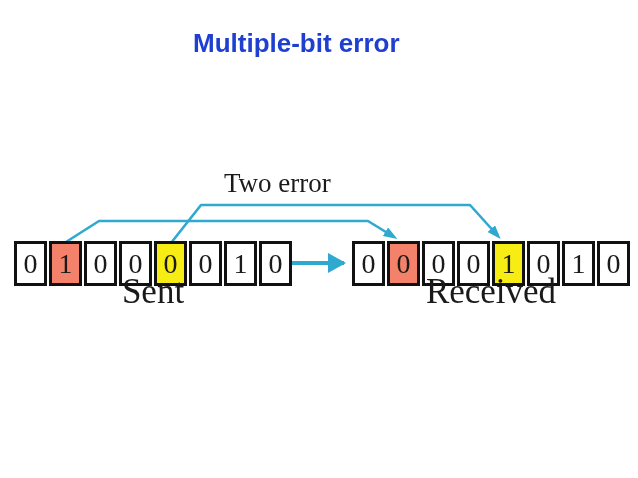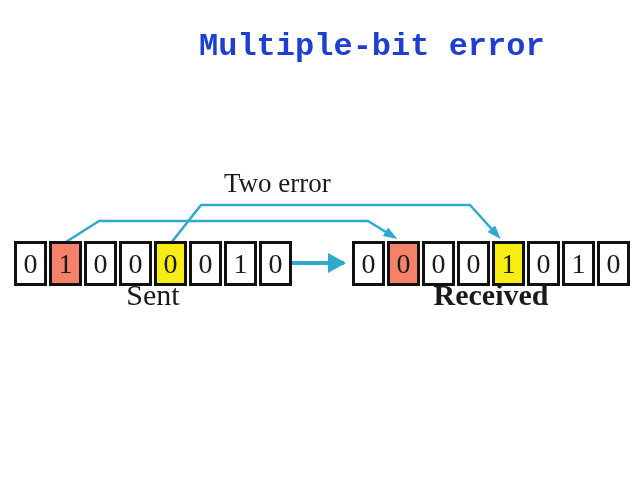--- a/index.html
+++ b/index.html
@@ -15,24 +15,24 @@
     position: relative;
     width: 638px;
     height: 478px;
     background: #ffffff;
     overflow: hidden;
     font-family: "Liberation Serif", serif;
     color: var(--text);
   }
   .slide-title {
     position: absolute;
-    left: 199px;
+    left: 193px;
     top: 28px;
-    font-family: Liberation Mono, monospace;
-    font-size: 32px;
+    font-family: Liberation Sans, sans-serif;
+    font-size: 26px;
     font-weight: 700;
     color: var(--title-text);
     white-space: nowrap;
   }
   .annotation {
     position: absolute;
     left: 224px;
     top: 168px;
     font-size: 27px;
     color: var(--text);
@@ -56,28 +56,28 @@
     align-items: center;
     justify-content: center;
     font-size: 28px;
     line-height: 1;
     color: var(--text);
   }
   .cell.hl-salmon { background: var(--error-cell-1); }
   .cell.hl-yellow { background: var(--error-cell-2); }
   .reg-label {
     position: absolute;
-    top: 278px;
+    top: 272px;
     width: 278px;
     text-align: center;
-    font-size: 30px;
+    font-size: 35px;
     color: var(--text);
   }
   .reg-label.sent { left: 14px; }
-  .reg-label.received { left: 352px; font-weight: bold; }
+  .reg-label.received { left: 352px; }
   svg.overlay {
     position: absolute;
     left: 0; top: 0;
     width: 638px; height: 478px;
     pointer-events: none;
   }
   .arrowline {
     fill: none;
     stroke: var(--arrow);
     stroke-width: 2.6;

